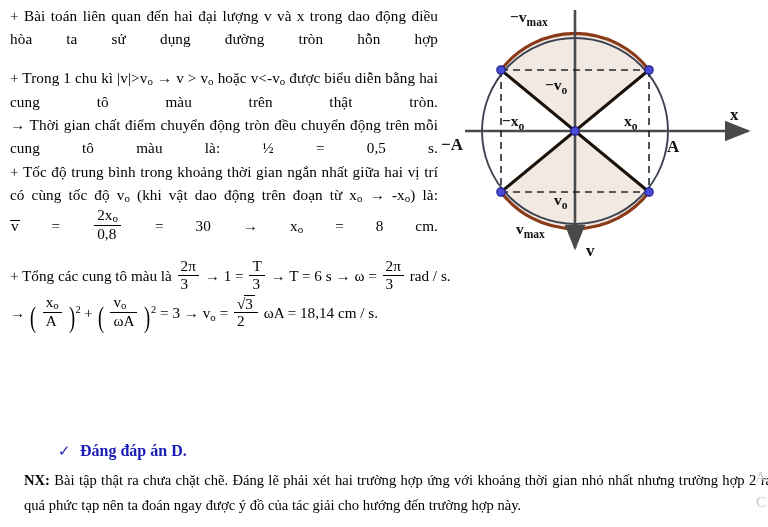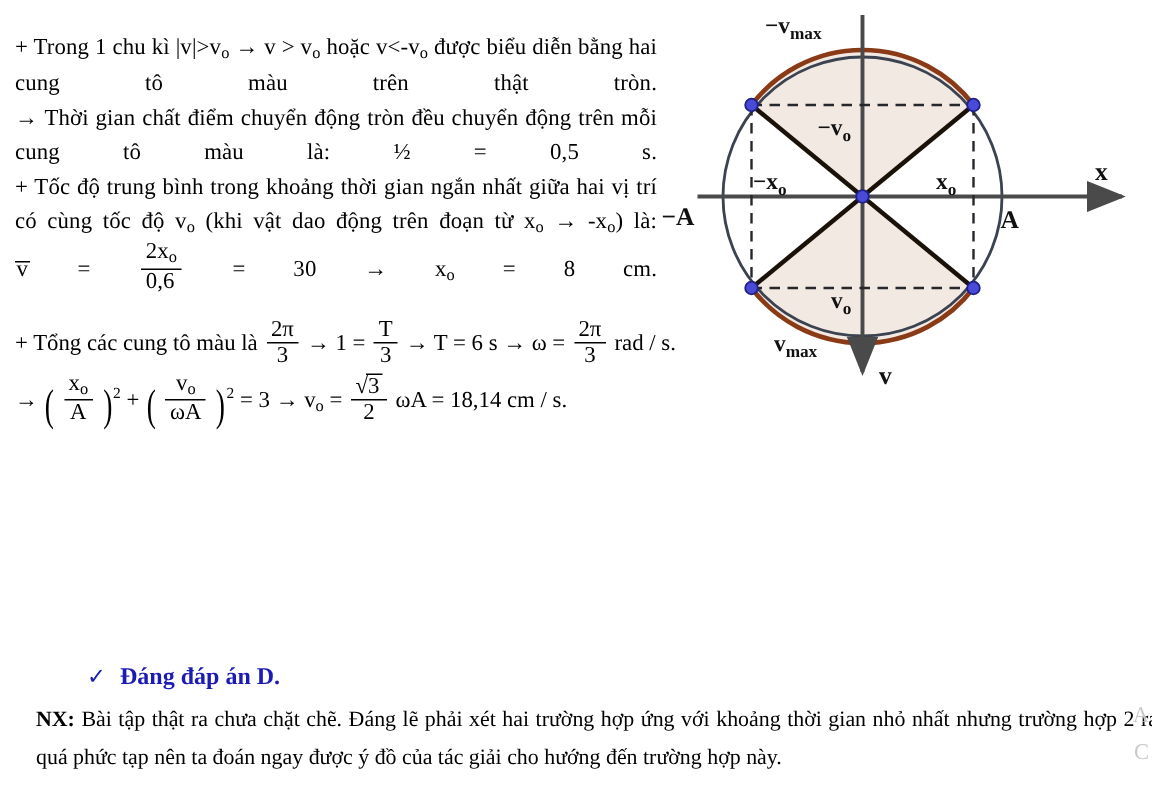--- a/index.html
+++ b/index.html
@@ -41,21 +41,21 @@
   .gap { height: 16px; }
   .small-gap { height: 2px; }
 
   sub { font-size: 0.72em; vertical-align: -0.22em; }
   sup { font-size: 0.68em; vertical-align: 0.55em; }
 
   
   .frac {
     display: inline-block;
     vertical-align: -0.52em;
-    text-align: center;
+    text-align: left;
     line-height: 1.08;
     margin: 0 2px;
   }
   .frac .num { display: block; padding: 0 3px; }
   .frac .den { display: block; border-top: 1.2px solid #000; padding: 0 3px; }
   .vbar {
     display: inline-block;
     border-top: 1.3px solid #000;
     line-height: 0.62;
     padding: 0 1px;
@@ -130,35 +130,36 @@
   }
   #figure svg { display: block; }
 </style>
 </head>
 <body>
 
 <div id="page">
 
   <div class="textcol">
 
+    <p class="para jfull">+ Bài toán liên quan đến hai đại lượng v và x trong dao động điều hòa ta sử dụng đường tròn hỗn hợp</p>
 
     <div class="gap"></div>
 
 
     <p class="para jfull"><span>+ Trong 1 chu kì |v|&gt;v</span><sub>o</sub><span> → v &gt; v</span><sub>o</sub><span> hoặc v&lt;-v</span><sub>o</sub><span> được biểu diễn bằng hai cung tô màu trên thật tròn.</span></p>
 
     <p class="para jfull">→ Thời gian chất điểm chuyển động tròn đều chuyển động trên mỗi cung tô màu là: ½ = 0,5 s.</p>
 
     <p class="para jfull"><span>+ Tốc độ trung bình trong khoảng thời gian ngắn nhất giữa hai vị trí có cùng tốc độ v</span><sub>o</sub><span> (khi vật dao động trên đoạn từ x</span><sub>o</sub><span> → -x</span><sub>o</sub><span>) là:</span>
       <span class="mathline">
         <span class="vbar">v</span>
         <span>=</span>
         <span class="frac">
           <span class="num"><span>2x</span><sub>o</sub></span>
-          <span class="den">0,6</span>
+          <span class="den">0,8</span>
         </span>
         <span>= 30 →</span>
         <span>x</span><sub>o</sub>
         <span>= 8 cm.</span>
       </span>
     </p>
 
     <div class="gap"></div>
 
     <div class="mathline">

